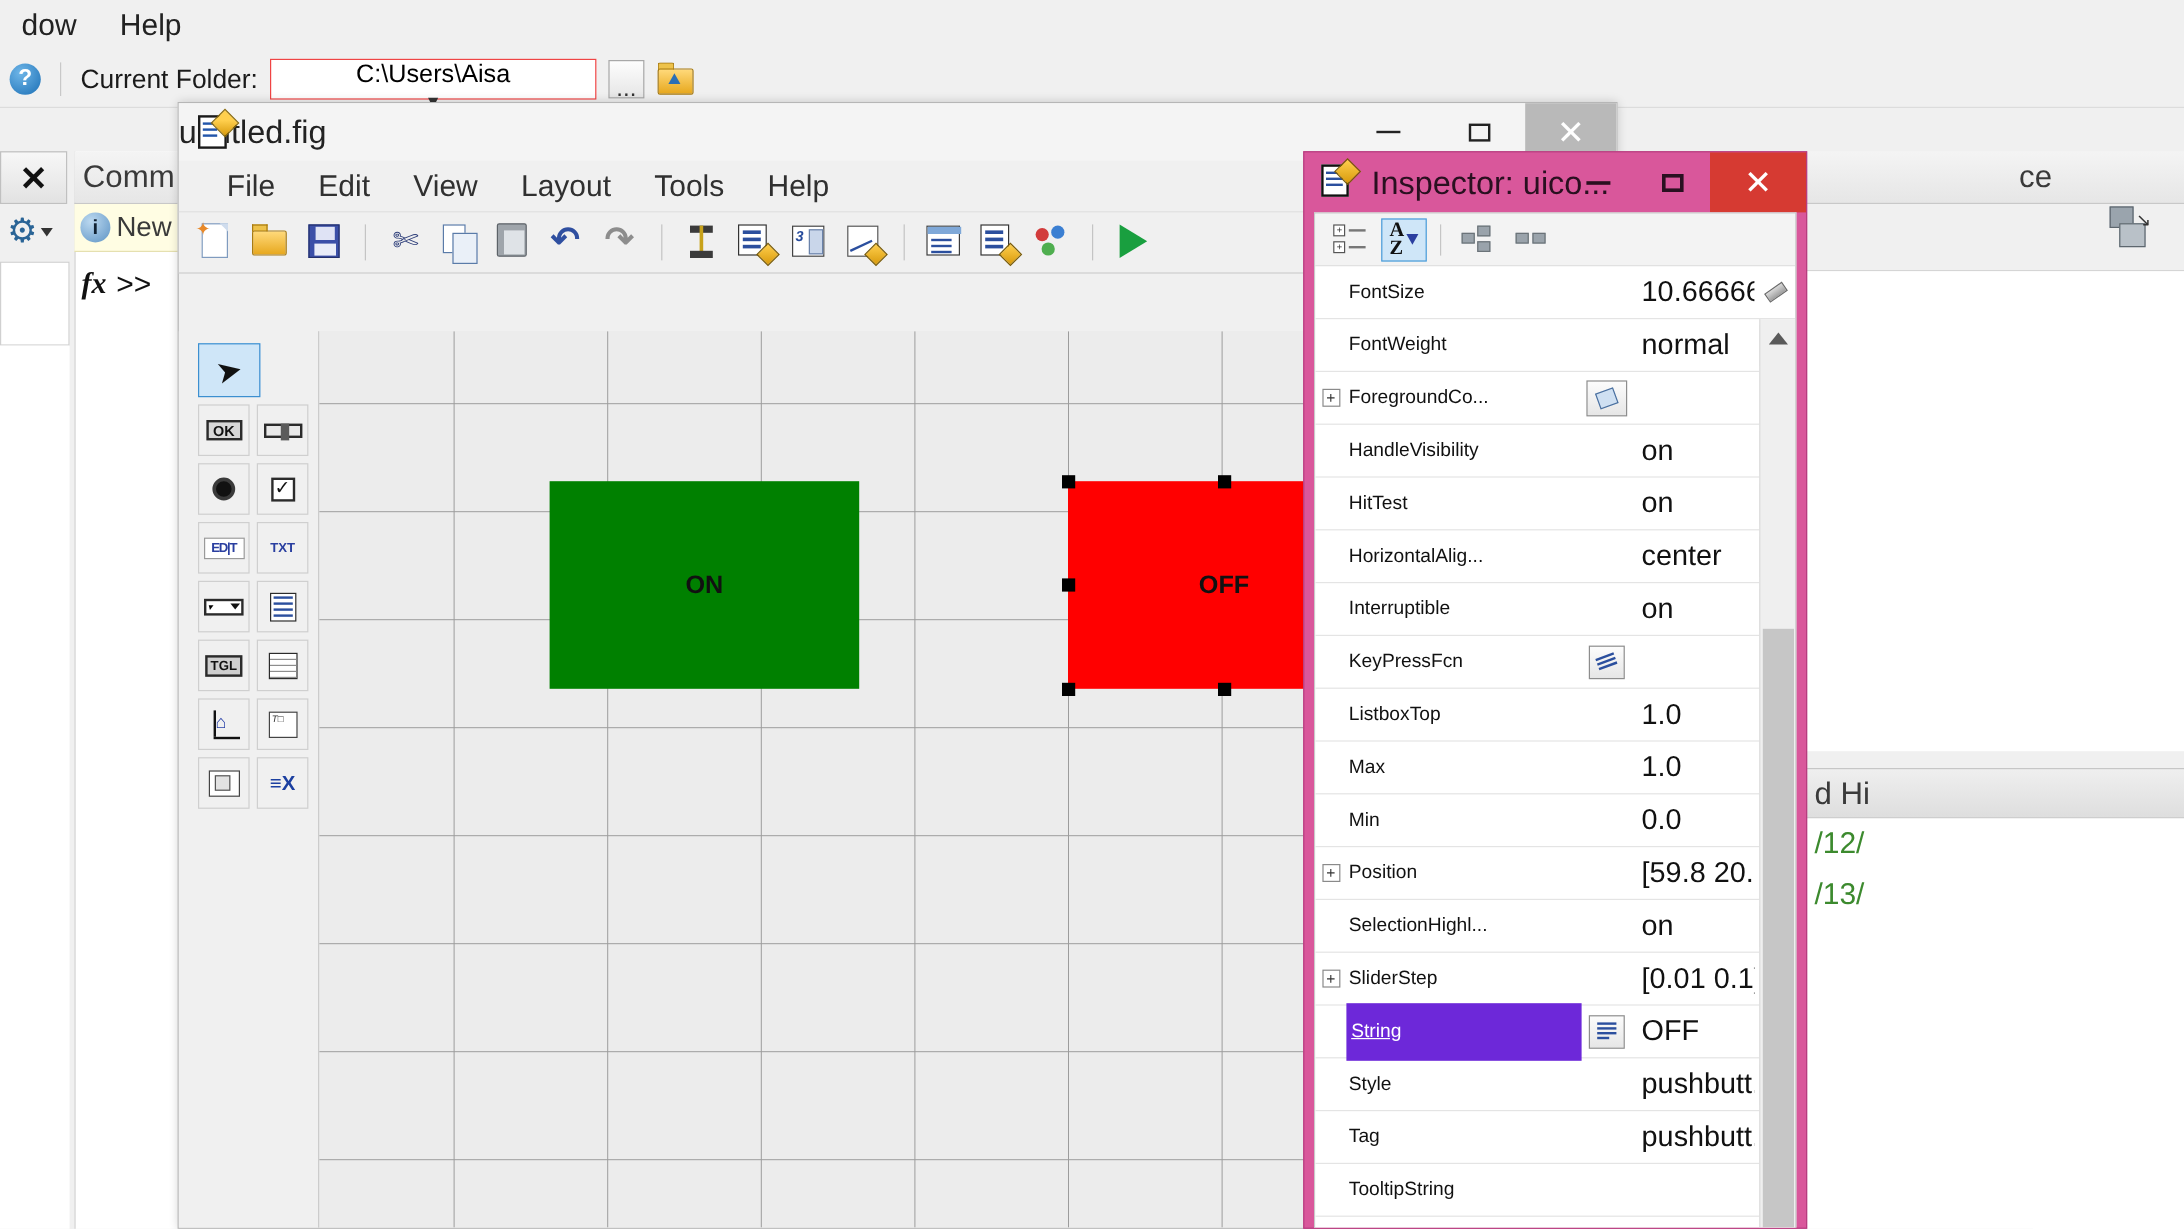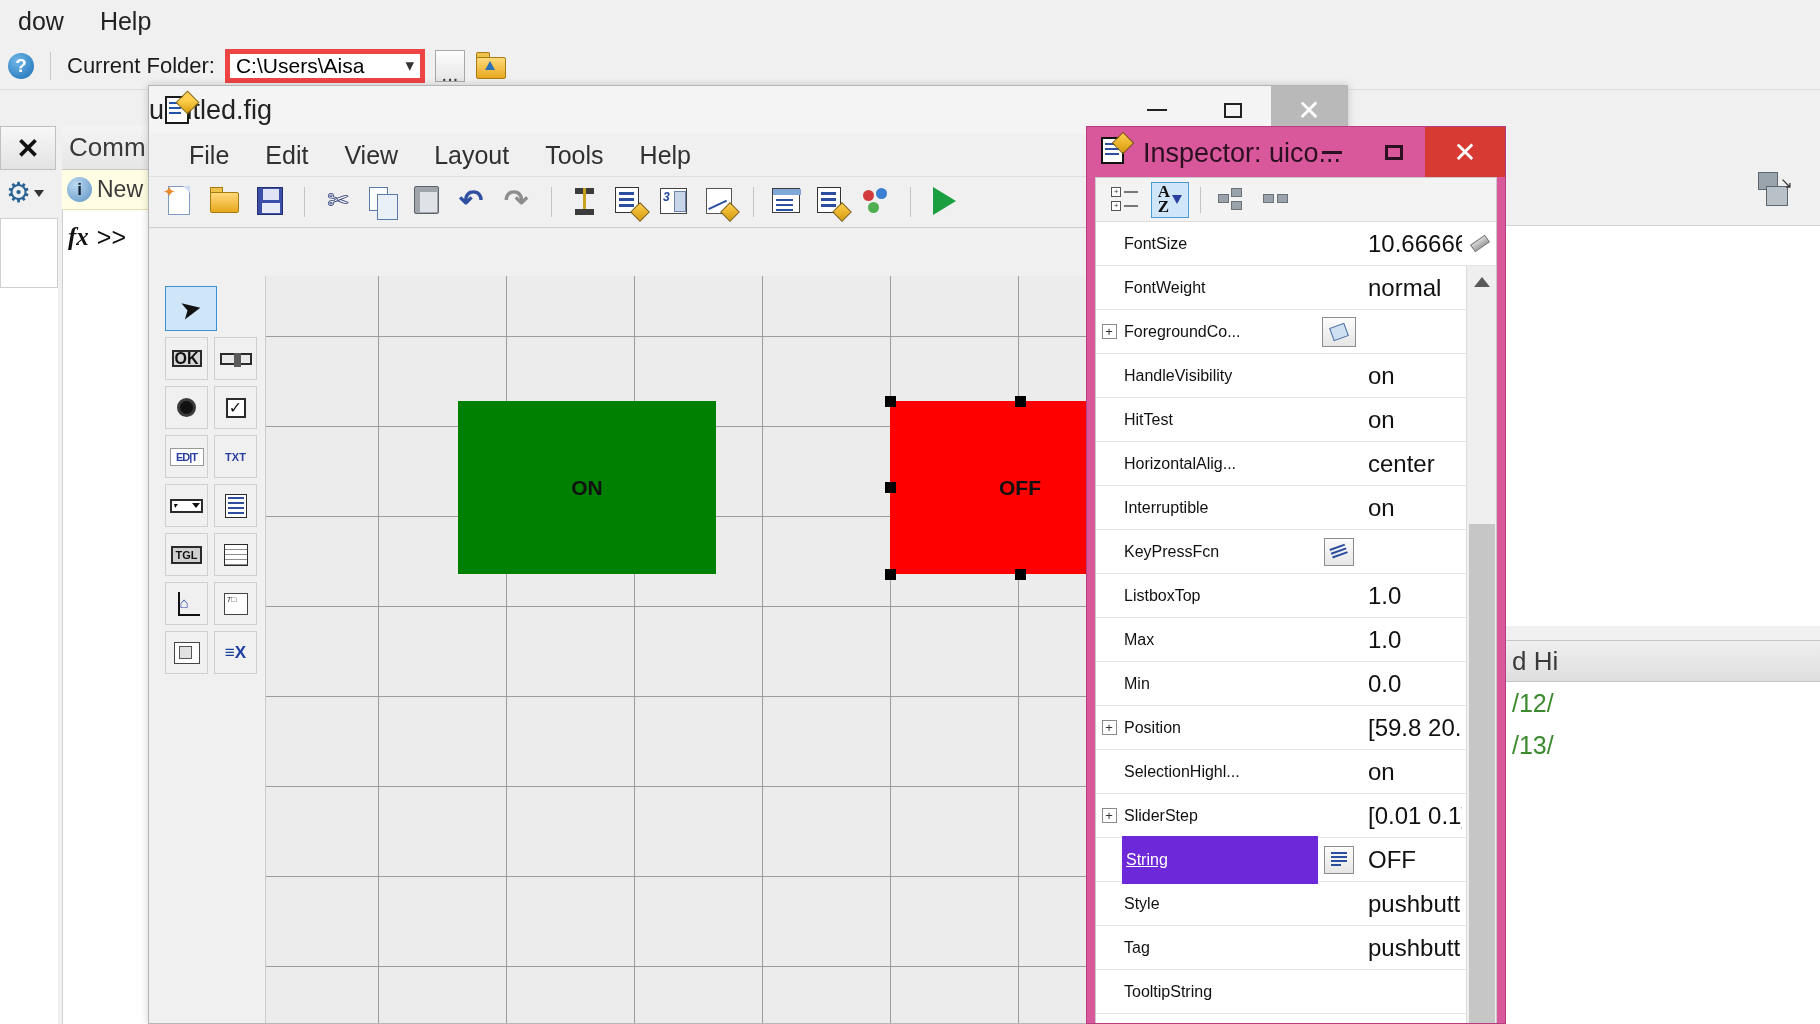--- a/index.html
+++ b/index.html
@@ -31,23 +31,24 @@
   .help-circle {
     width:26px; height:26px; border-radius:50%;
     background:radial-gradient(circle at 35% 30%, #6fb6e8, #1b6fb5);
     color:#fff; font-size:19px; font-weight:bold;
     display:flex; align-items:center; justify-content:center;
     margin-left:4px; border:1px solid #14year;
   }
   .tb-sep { width:1px; height:28px; background:#c8c8c8; margin:0 6px; }
   .cf-label { font-size:22px; color:#1a1a1a; }
   .cf-combo {
-    width:200px; height:34px; background:#fff; border:5px solid #ef4444;
+    width:272px; height:34px; background:#fff; border:1px solid #ef4444;
     display:flex; align-items:center; padding:0 6px; font-size:21px; color:#000;
     justify-content:space-between;
+    flex-direction:column;
   }
   .cf-combo .chev { font-size:17px; color:#333; }
   .cf-dots {
     width:30px; height:32px; background:linear-gradient(#fdfdfd,#e6e6e6);
     border:1px solid #a8a8a8; display:flex; align-items:flex-end;
     justify-content:center; font-size:20px; color:#333; line-height:.7;
   }
   .cf-folder { width:34px; height:32px; position:relative; }
   .cf-folder .fbody {
     position:absolute; left:1px; top:7px; width:30px; height:22px;
@@ -205,21 +206,21 @@
   .guide-body { position:absolute; left:0; top:190px; right:0; bottom:0; display:flex; }
   .palette {
     width:116px; padding:10px 0 0 16px; background:#f0f0f0;
   }
   .pal-row { display:flex; gap:6px; margin-bottom:6px; }
   .pal-btn {
     width:43px; height:43px; background:#f0f0f0; border:1px solid #cfcfcf;
     display:flex; align-items:center; justify-content:center; position:relative;
   }
   .pal-btn.sel { background:#cfe6f8; border:1px solid #3c8fd0; width:52px;height:45px; }
-  .pb-box { width:30px;height:17px;border:2px solid #2b2b2b;background:#d7d7d7;display:flex;align-items:center;justify-content:center;font-size:16px;font-weight:bold;color:#111;}
+  .pb-box { width:30px;height:17px;border:2px solid #2b2b2b;background:#d7d7d7;display:flex;align-items:center;justify-content:center;font-size:12px;font-weight:bold;color:#111;}
   .pb-slider{width:32px;height:12px;border:2px solid #2b2b2b;background:#e9e9e9;position:relative;}
   .pb-slider:after{content:"";position:absolute;left:12px;top:-2px;width:7px;height:14px;background:#5b5b5b;}
   .pb-radio{width:19px;height:19px;border-radius:50%;border:3px solid #3a3a3a;background:#111;}
   .pb-check{width:20px;height:20px;border:2px solid #2b2b2b;background:#fff;display:flex;align-items:center;justify-content:center;font-size:16px;color:#111;line-height:1;}
   .pb-edit{width:34px;height:18px;border:1px solid #9a9a9a;background:#fff;display:flex;align-items:center;justify-content:center;font-size:11px;font-weight:bold;color:#2a3fa0;letter-spacing:-1px;}
   .pb-txt{width:34px;height:18px;display:flex;align-items:center;justify-content:center;font-size:11px;font-weight:bold;color:#2a3fa0;}
   .pb-popup{width:33px;height:14px;border:2px solid #2b2b2b;background:#fff;display:flex;align-items:center;justify-content:space-between;padding:0 1px;}
   .pb-popup .cv{width:0;height:0;border-left:4px solid transparent;border-right:4px solid transparent;border-top:5px solid #111;}
   .pb-list{width:22px;height:24px;border:1px solid #2b2b2b;background:#fff;padding:2px;}
   .pb-list i{display:block;height:2px;background:#2b4f9e;margin-bottom:3px;}
@@ -357,20 +358,21 @@
   <div class="cmd-title">Comm</div>
   <div class="cmd-new">
     <span class="info-bubble">i</span>
     <span>New</span>
   </div>
   <div class="cmd-prompt">
     <span class="fx-glyph">fx</span>
     <span>&gt;&gt;</span>
   </div>
 
+  <div class="ws-tab-right">ce</div>
   <div class="ws-icon-right">
     <div class="sq1"></div>
       <div class="sq2"></div>
       <div class="arr">↘</div>
   </div>
   <div class="ws-hline"></div>
   <div class="ws-white"></div>
 
   <div class="hist-header">d Hi</div>
   <div class="hist-body">

